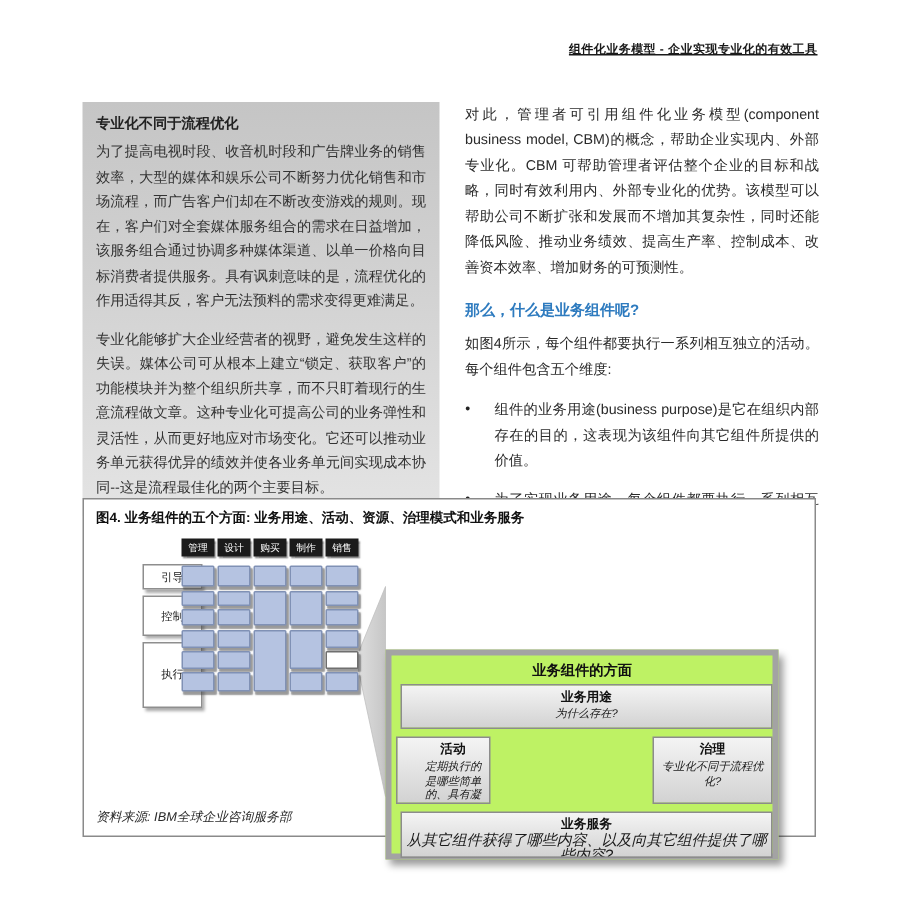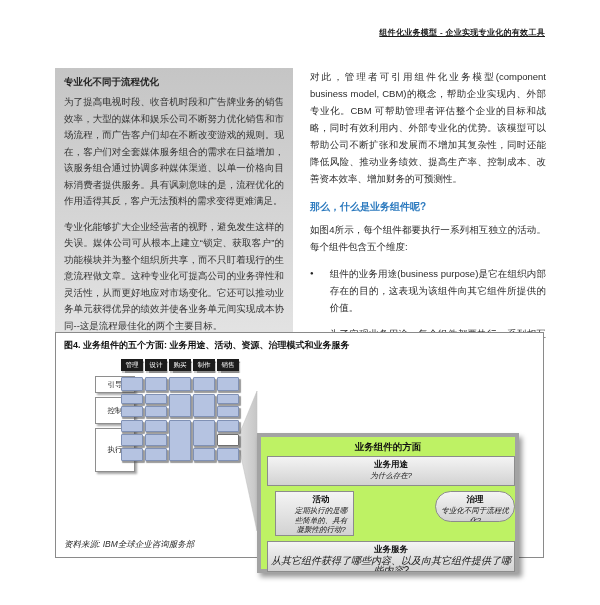--- a/index.html
+++ b/index.html
@@ -53,23 +53,23 @@
 
   
   .callout{position:absolute;left:201px;top:58px;width:262px;height:140px;background:#bef264;
     border:4px solid #a3a3a3;box-shadow:3px 4px 5px rgba(0,0,0,.4);box-sizing:border-box;margin-top:42px;}
   .callout-title{text-align:center;font-weight:bold;font-size:9.5px;margin-top:4px;color:#111;}
   .co-box{position:absolute;background:linear-gradient(180deg,#f4f4f4,#d2d2d2);border:1px solid #8c8c8c;
     box-sizing:border-box;text-align:center;overflow:hidden;}
   .co-title{font-weight:bold;font-size:8.5px;margin-top:2px;color:#111;}
   .co-sub{font-style:italic;font-size:7.5px;line-height:9.5px;color:#1a1a1a;padding:0 3px;}
   .co-purpose{left:6px;top:19px;width:248px;height:30px;}
-  .co-activity{left:14px;top:54px;width:79px;height:45px;padding-left:13px;}
+  .co-activity{left:3px;top:54px;width:63px;height:45px;padding-left:13px;}
   .co-resource{left:90px;top:54px;width:79px;height:45px;}
-  .co-governance{left:174px;top:54px;width:80px;height:31px;border-radius:18px;}
+  .co-governance{left:174px;top:54px;width:80px;height:45px;}
   .co-service{left:6px;top:104px;width:248px;height:31px;}
   .co-service .co-sub{font-size:10px;}
 
   .figure-source{position:absolute;left:8px;top:206px;font-style:italic;font-size:8.5px;color:#2a2a2a;}
 </style>
 </head>
 <body>
 
 <div class="page">
 

